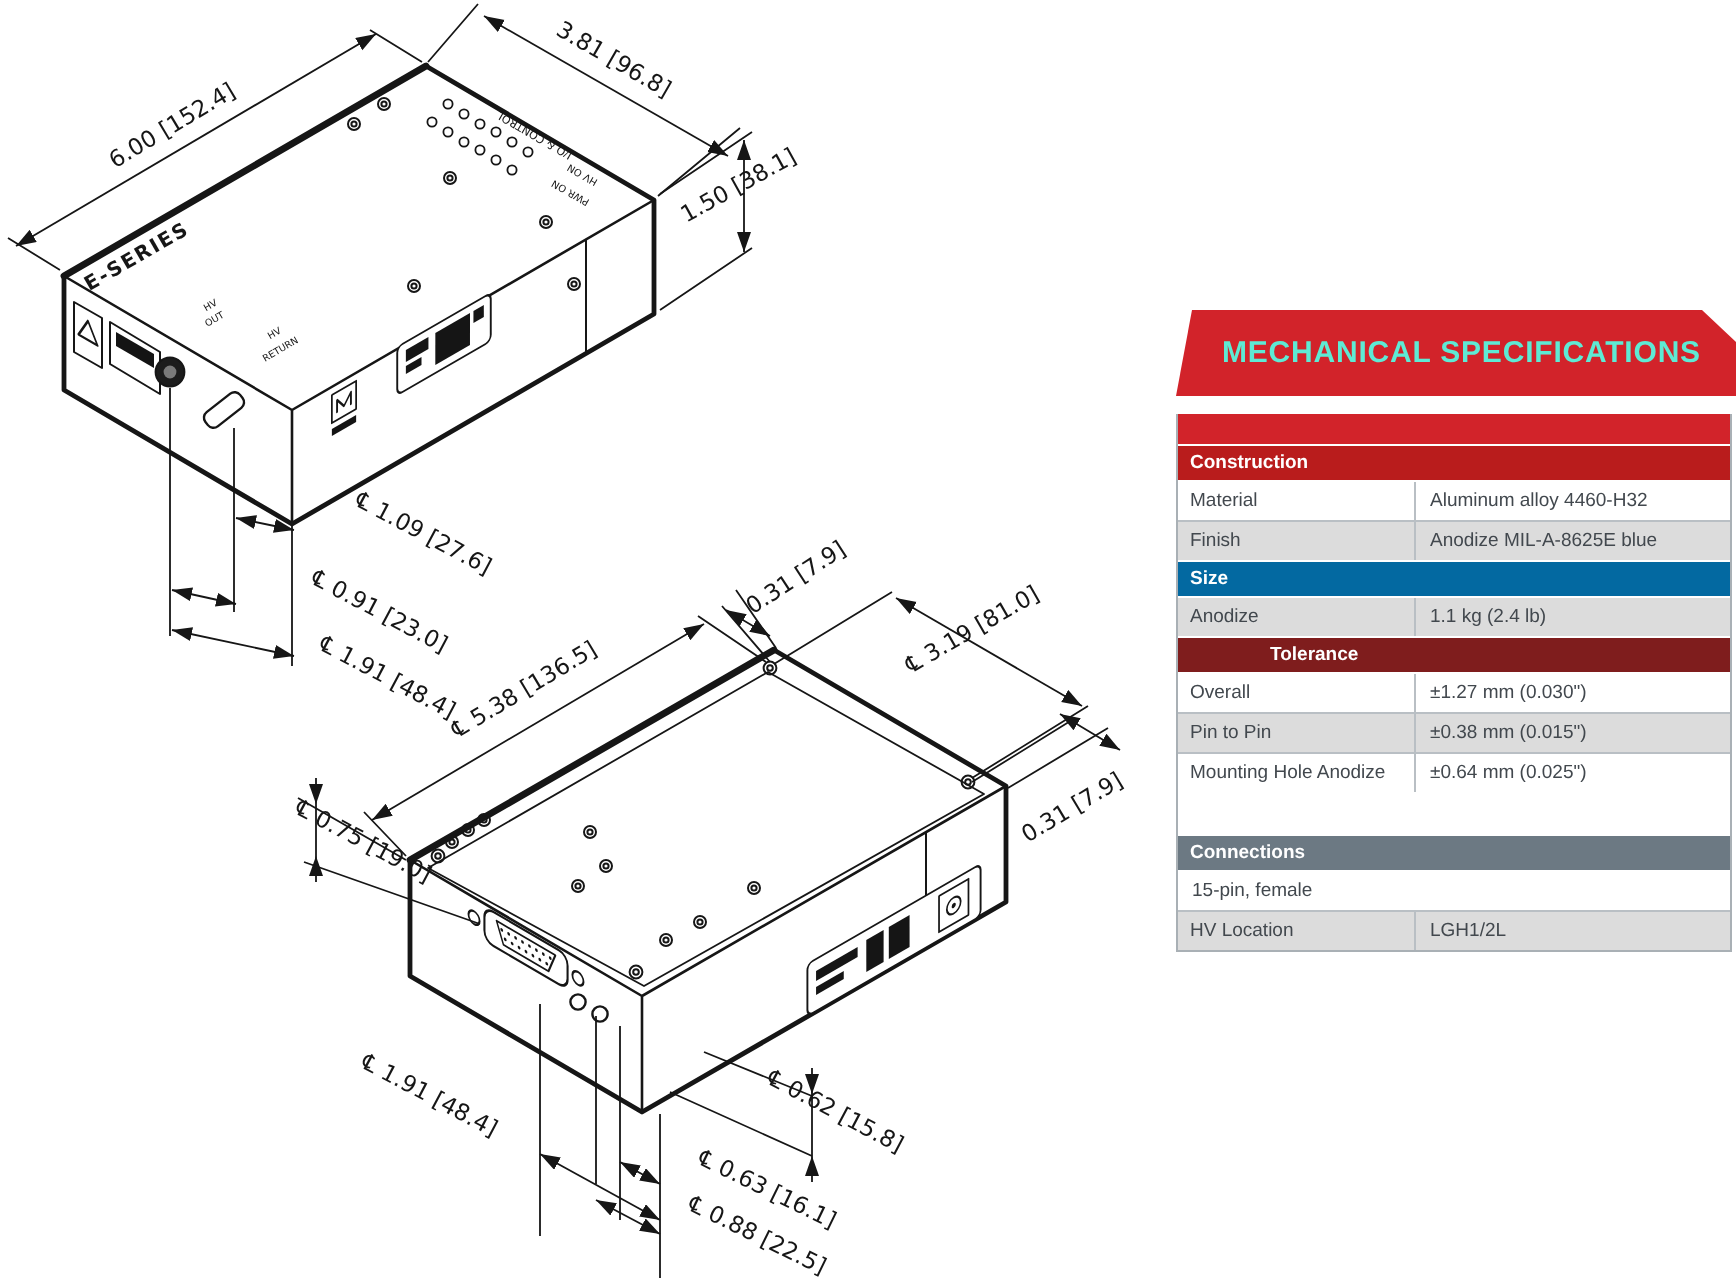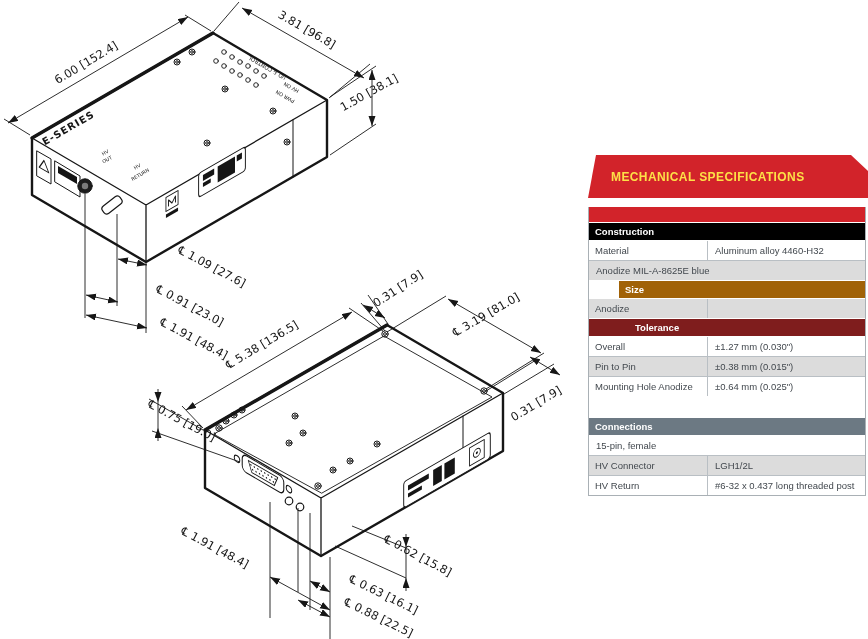--- a/index.html
+++ b/index.html
@@ -5,21 +5,21 @@
   html,body{margin:0;padding:0;background:#ffffff;}
   .stage{position:relative;width:868px;height:639px;background:#ffffff;overflow:hidden;
          font-family:"Liberation Sans", sans-serif;}
   .drawing-svg{position:absolute;left:0;top:0;}
   svg text{font-family:"DejaVu Sans", sans-serif;fill:#161616;}
 
   
   .banner{position:absolute;left:586px;top:155px;width:282px;height:43px;
           clip-path:polygon(10px 0, calc(100% - 17px) 0, 100% 16px, 100% 100%, 2px 100%);
           display:flex;align-items:center;}
-  .banner-title{color:#fde047;font-weight:bold;font-size:12px;letter-spacing:.4px;
+  .banner-title{color:#5eead4;font-weight:bold;font-size:15px;letter-spacing:.4px;
                 padding-left:25px;white-space:nowrap;}
   .spec-table{position:absolute;left:588px;top:207px;width:278px;font-size:9.5px;
               border-left:1px solid #a9b0b5;border-right:1px solid #a9b0b5;
               border-bottom:1px solid #a9b0b5;box-sizing:border-box;}
   .red-bar{height:15px;}
   .sec-header{height:17px;line-height:17px;color:#ffffff;font-weight:bold;
               padding-left:6px;border-top:1.5px solid #ffffff;border-bottom:1.5px solid #ffffff;}
   .spec-row{display:flex;height:19px;line-height:19px;color:#42484e;justify-content:space-between;}
   .spec-row + .spec-row{border-top:1px solid #b9bfc4;}
   .cell-l{width:119px;padding-left:6px;border-right:1px solid #b9bfc4;box-sizing:border-box;
@@ -249,32 +249,34 @@
     <text x="377" y="621" font-size="11.5" text-anchor="middle" transform="rotate(26 377 621)">℄ 0.88 [22.5]</text>
   </svg>
 
   <div class="banner" style="background:#d2232a;">
     <div class="banner-title">MECHANICAL SPECIFICATIONS</div>
   </div>
 
   <div class="spec-table">
     <div class="red-bar" style="background:#d2232a;"></div>
 
-    <div class="sec-header" style="background:#000000;">Construction</div>
+    <div class="sec-header" style="background:#b91c1c;">Construction</div>
     <div class="spec-row r-white">
       <div class="cell-l">Material</div>
       <div class="cell-r">Aluminum alloy 4460-H32</div>
     </div>
     <div class="spec-row r-gray">
+      <div class="cell-l">Finish</div>
       <div class="cell-r">Anodize MIL-A-8625E blue</div>
     </div>
 
-    <div class="sec-header" style="background:#a16207;margin-left:30px;">Size</div>
+    <div class="sec-header" style="background:#0369a1;">Size</div>
     <div class="spec-row r-gray">
       <div class="cell-l">Anodize</div>
+      <div class="cell-r">1.1 kg (2.4 lb)</div>
     </div>
 
     <div class="sec-header" style="background:#7f1d1d;padding-left:46px;">Tolerance</div>
     <div class="spec-row r-white">
       <div class="cell-l">Overall</div>
       <div class="cell-r">±1.27 mm (0.030")</div>
     </div>
     <div class="spec-row r-gray">
       <div class="cell-l">Pin to Pin</div>
       <div class="cell-r">±0.38 mm (0.015")</div>
@@ -282,22 +284,18 @@
     <div class="spec-row r-white">
       <div class="cell-l">Mounting Hole Anodize</div>
       <div class="cell-r">±0.64 mm (0.025")</div>
     </div>
 
     <div class="sec-header" style="background:#6c7983;margin-top:21px;">Connections</div>
     <div class="spec-row r-white">
       <div class="cell-r">15-pin, female</div>
     </div>
     <div class="spec-row r-gray">
-      <div class="cell-l">HV Connector</div>
+      <div class="cell-l">HV Location</div>
       <div class="cell-r">LGH1/2L</div>
     </div>
-    <div class="spec-row r-white">
-      <div class="cell-l">HV Return</div>
-      <div class="cell-r">#6-32 x 0.437 long threaded post</div>
-    </div>
   </div>
 
 </div>
 
 </body></html>

